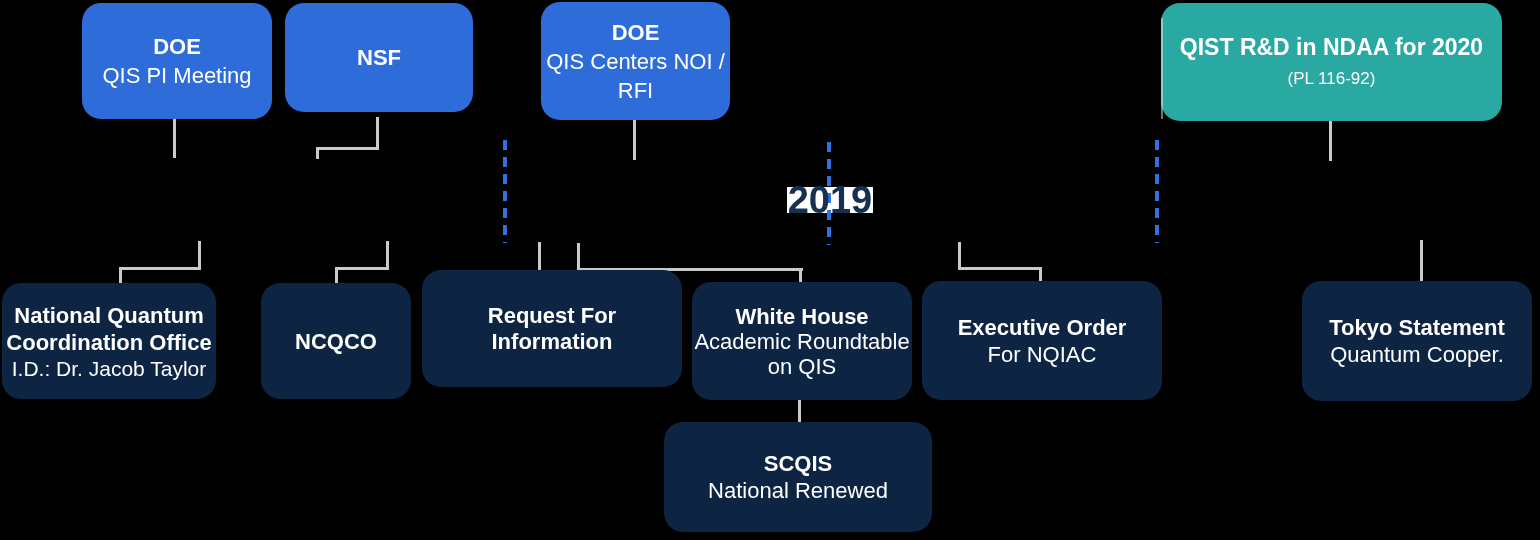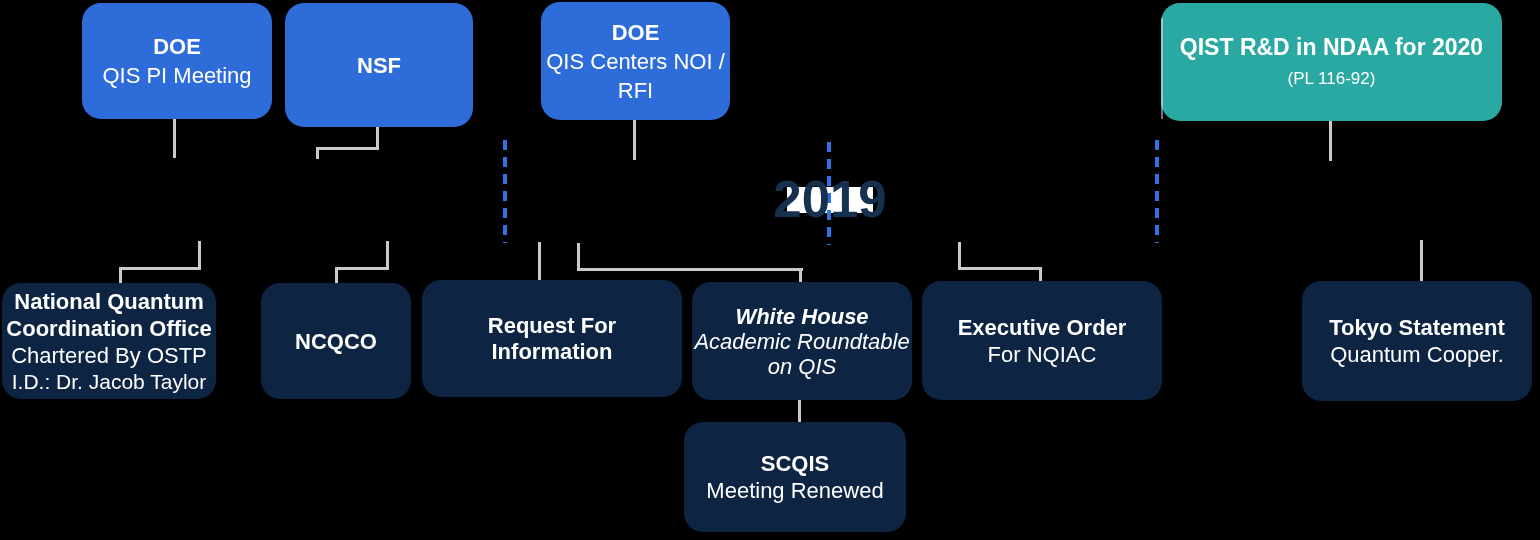--- a/index.html
+++ b/index.html
@@ -24,34 +24,34 @@
     display:flex;flex-direction:column;align-items:center;justify-content:center;
     text-align:center;z-index:1;
   }
   .blue{background:var(--box-blue);}
   .teal{background:var(--box-teal);}
   .navy{background:var(--box-navy);}
   .t{font-weight:bold;font-size:22px;line-height:29px;white-space:nowrap;}
   .s{font-weight:normal;font-size:22px;line-height:29px;white-space:nowrap;}
   .lh27 .t,.lh27 .s{line-height:27px;}
   .lh26 .t,.lh26 .s{line-height:26px;}
-  .lh25 .t,.lh25 .s{line-height:25px;font-style:italic;}
+  .lh25 .t,.lh25 .s{line-height:25px;}
   .note{font-size:21px;line-height:25px;white-space:nowrap;}
   .teal-title{font-weight:bold;font-size:23px;line-height:26px;white-space:nowrap;}
   .teal-sub{font-size:17px;line-height:22px;margin-top:8px;white-space:nowrap;}
   .vline,.hline{position:absolute;background:var(--connector-gray);z-index:0;}
   .dash{
     position:absolute;width:4px;z-index:2;
     background:repeating-linear-gradient(to bottom,var(--dash-blue) 0 10px,transparent 10px 17px);
   }
   .year-bg{position:absolute;left:787px;top:187px;width:86px;height:26px;background:var(--year-bg);z-index:1;}
   .year-text{
     position:absolute;left:787px;top:187px;width:86px;height:26px;
     display:flex;align-items:center;justify-content:center;
-    font-weight:bold;font-size:51px;line-height:26px;color:var(--year-text);z-index:3;text-align:right;
+    font-weight:bold;font-size:38px;line-height:26px;color:var(--year-text);z-index:3;text-align:right;
   }
   .edge-hl{position:absolute;left:1161px;top:18px;width:2px;height:101px;background:rgba(255,255,255,0.45);z-index:2;}
 </style>
 </head>
 <body>
 
 <div id="stage">
 
   <div class="vline" style="left:173px;top:119px;width:3px;height:39px"></div>
   <div class="vline" style="left:376px;top:117px;width:3px;height:33px"></div>
@@ -86,66 +86,65 @@
   <div class="dash" style="left:1155px;top:140px;height:103px"></div>
 
   <div class="year-bg"></div>
   <div class="year-text">2019</div>
 
   <div class="box blue" style="left:82px;top:3px;width:190px;height:116px">
     <div class="t">DOE</div>
     <div class="s">QIS PI Meeting</div>
   </div>
 
-  <div class="box blue" style="left:285px;top:3px;width:188px;height:124px">
+  <div class="box blue" style="left:285px;top:3px;width:188px;height:109px">
     <div class="t">NSF</div>
   </div>
 
   <div class="box blue" style="left:541px;top:2px;width:189px;height:118px">
     <div class="t">DOE</div>
     <div class="s">QIS Centers NOI /</div>
     <div class="s">RFI</div>
   </div>
 
   <div class="box teal" style="left:1161px;top:3px;width:341px;height:118px">
     <div class="teal-title">QIST R&amp;D in NDAA for 2020</div>
     <div class="teal-sub">(PL 116-92)</div>
   </div>
   <div class="edge-hl"></div>
 
   <div class="box navy lh27" style="left:2px;top:283px;width:214px;height:116px">
     <div class="t">National Quantum</div>
     <div class="t">Coordination Office</div>
-    <div class="s">Chartered By OSTP</div>
     <div class="note">I.D.: Dr. Jacob Taylor</div>
   </div>
 
   <div class="box navy lh27" style="left:261px;top:283px;width:150px;height:116px">
     <div class="t">NCQCO</div>
   </div>
 
-  <div class="box navy lh26" style="left:422px;top:280px;width:260px;height:117px">
+  <div class="box navy lh26" style="left:422px;top:270px;width:260px;height:117px">
     <div class="t">Request For</div>
     <div class="t">Information</div>
   </div>
 
   <div class="box navy lh25" style="left:692px;top:282px;width:220px;height:118px">
     <div class="t">White House</div>
     <div class="s">Academic Roundtable</div>
     <div class="s">on QIS</div>
   </div>
 
   <div class="box navy lh27" style="left:1302px;top:281px;width:230px;height:120px">
     <div class="t">Tokyo Statement</div>
     <div class="s">Quantum Cooper.</div>
   </div>
 
   <div class="box navy lh27" style="left:922px;top:281px;width:240px;height:119px">
     <div class="t">Executive Order</div>
     <div class="s">For NQIAC</div>
   </div>
 
-  <div class="box navy lh27" style="left:684px;top:422px;width:222px;height:110px">
+  <div class="box navy lh27" style="left:664px;top:422px;width:268px;height:110px">
     <div class="t">SCQIS</div>
-    <div class="s">Meeting Renewed</div>
+    <div class="s">National Renewed</div>
   </div>
 
 </div>
 
 </body></html>

